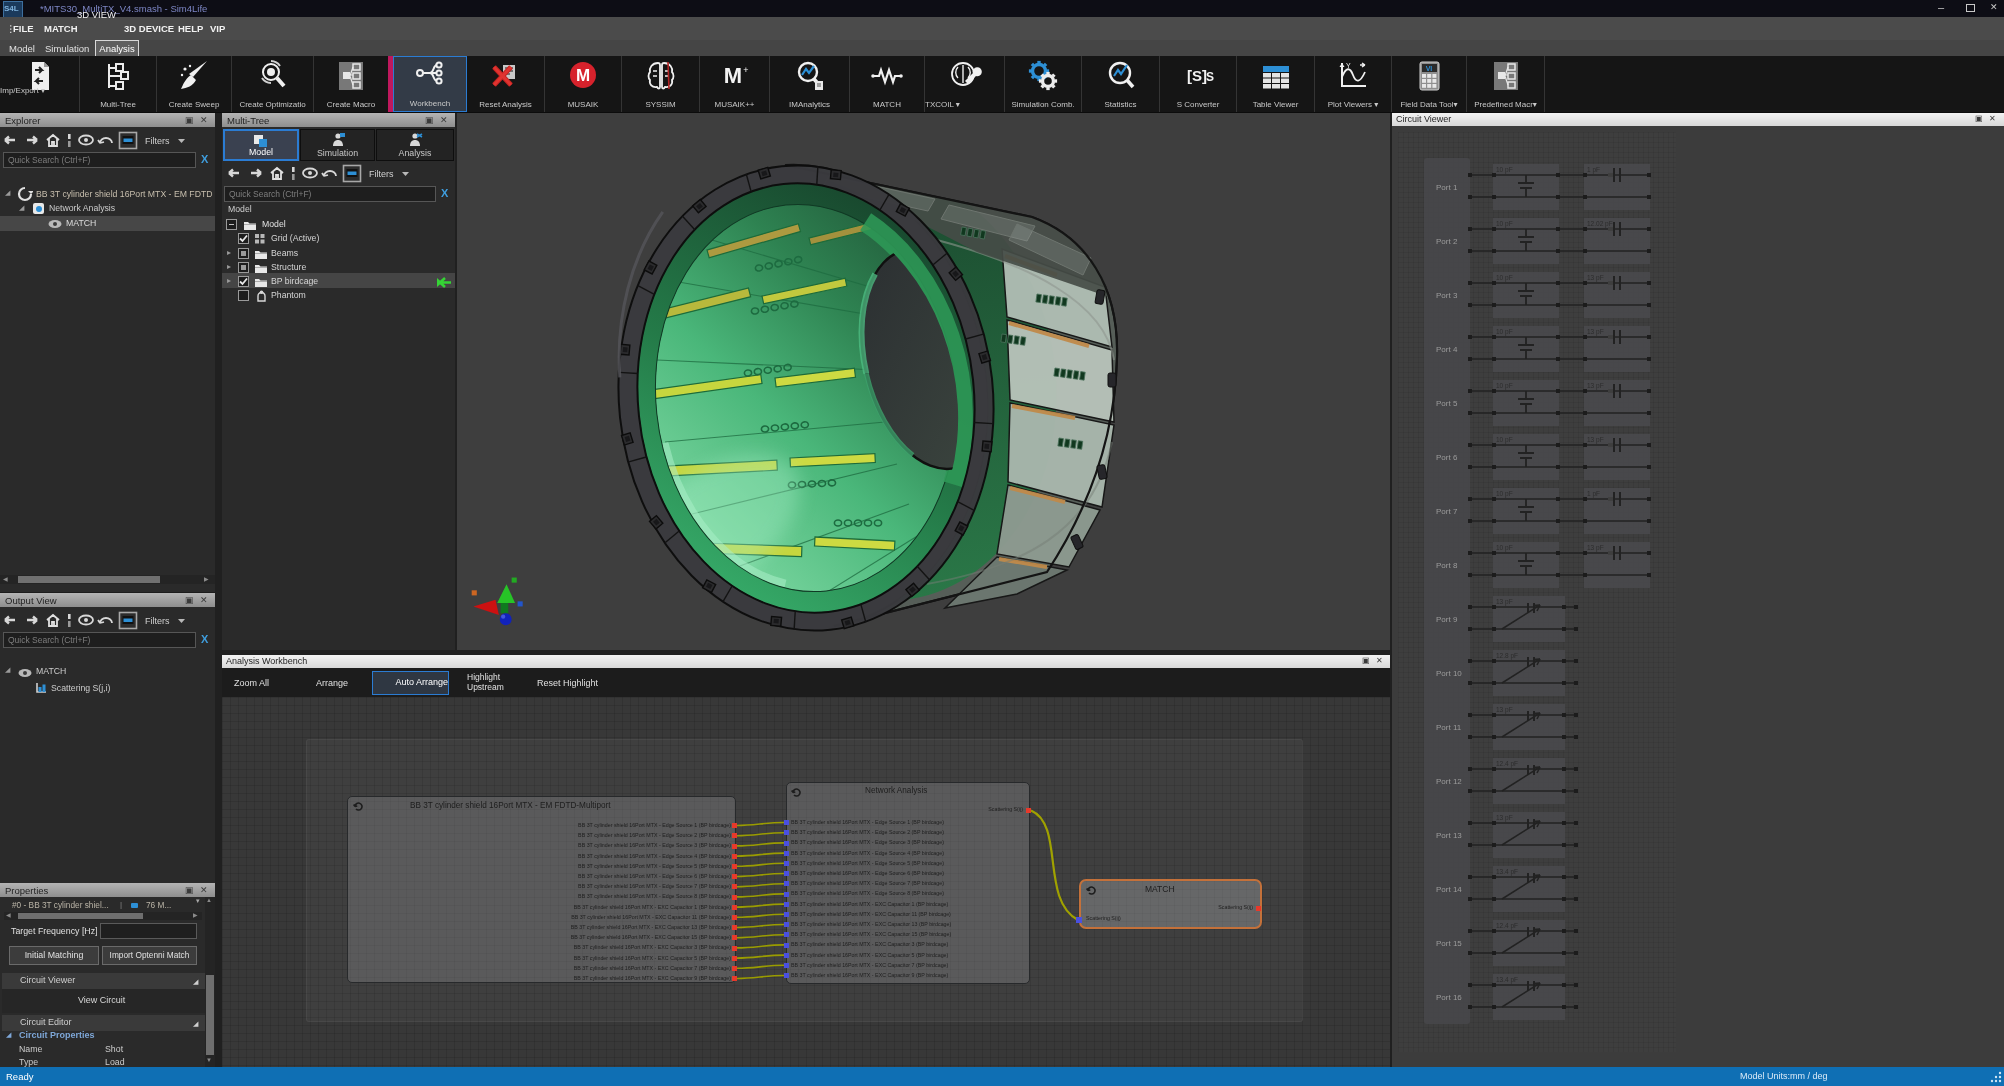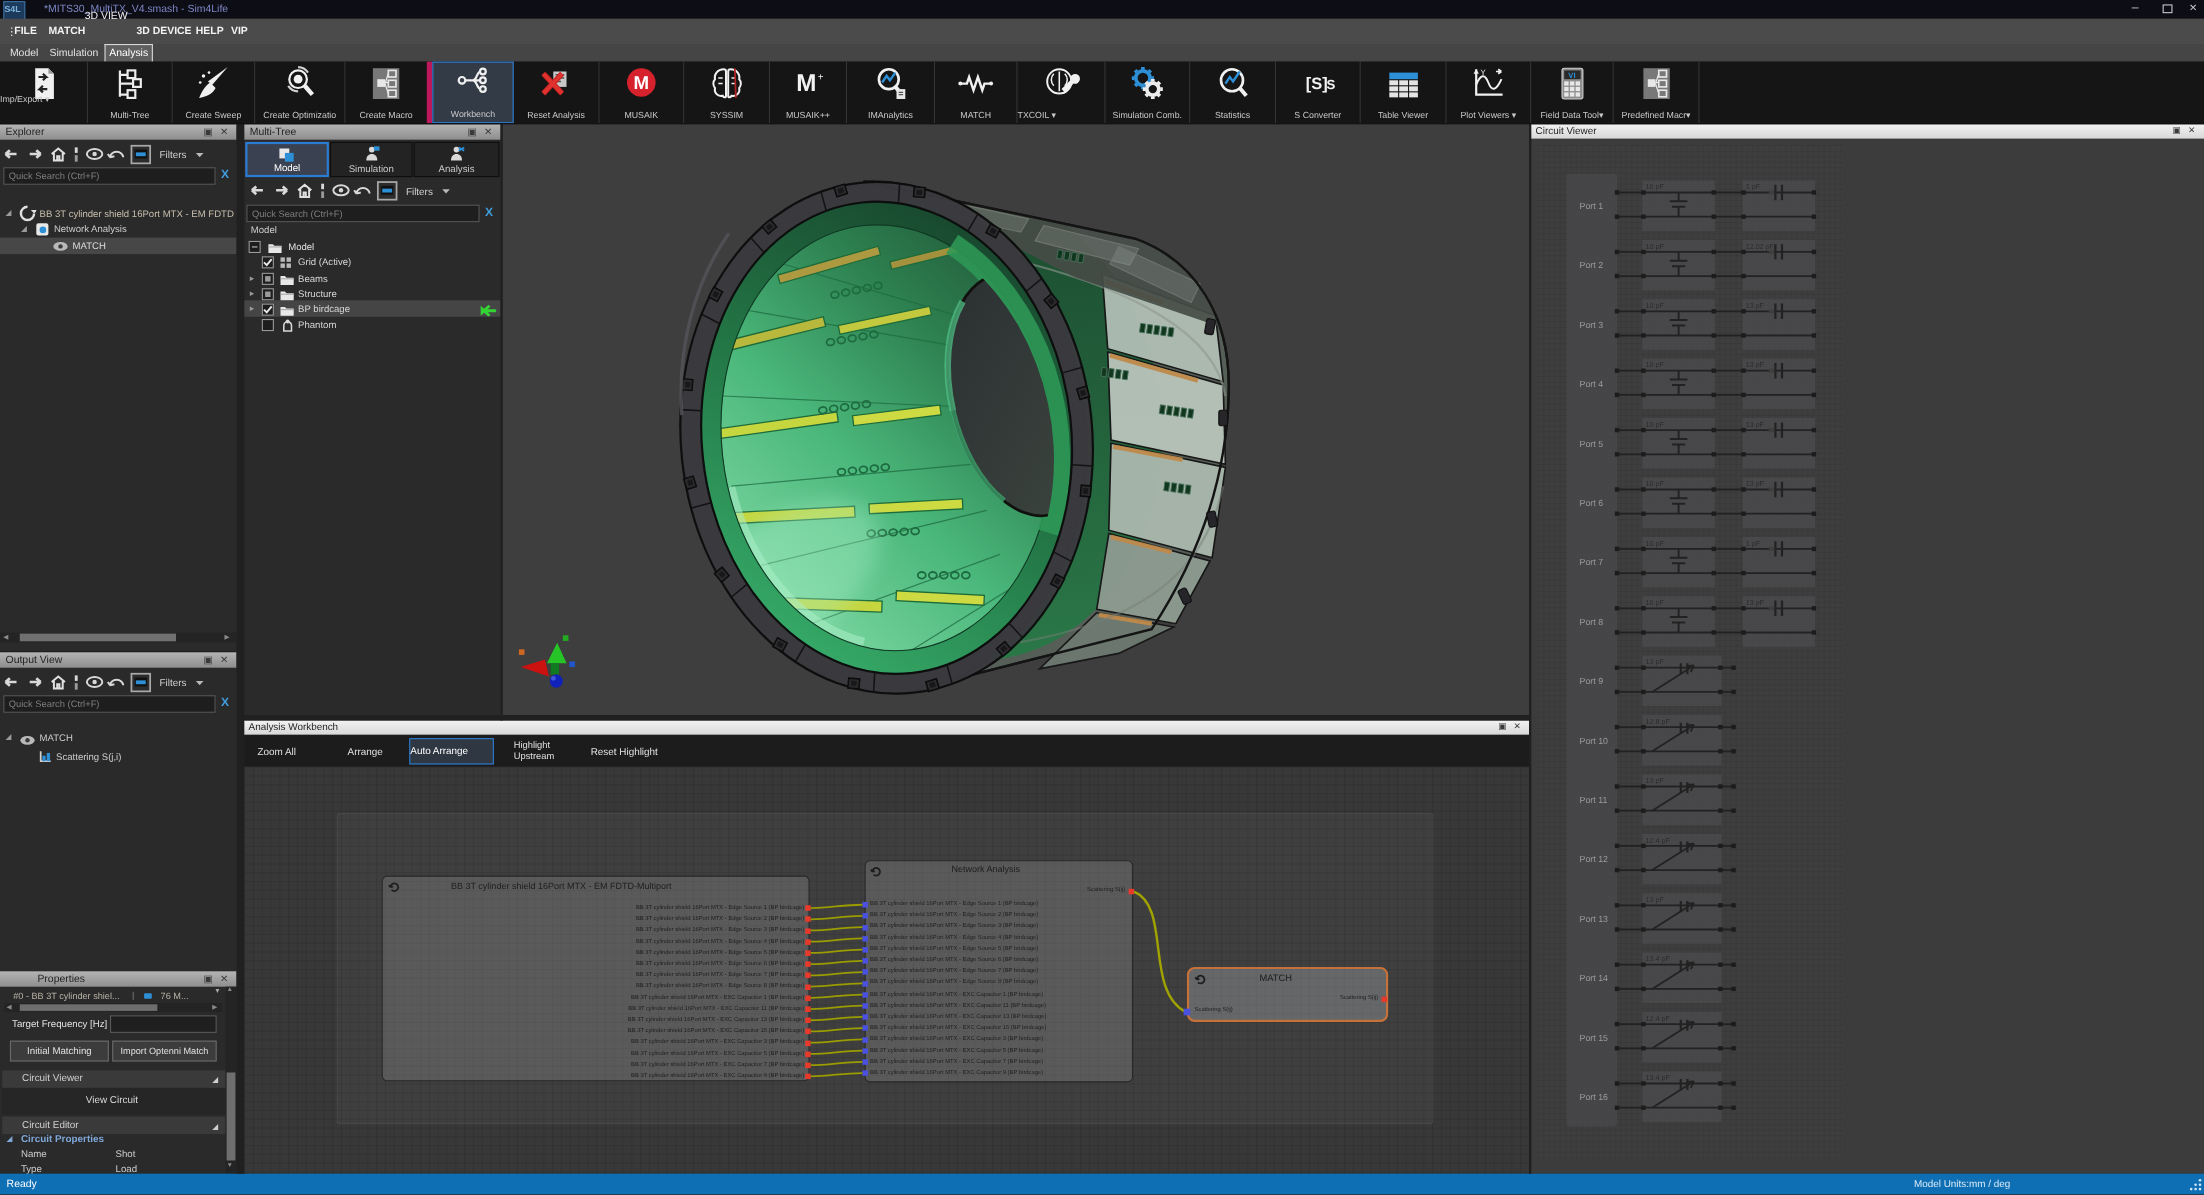--- a/index.html
+++ b/index.html
@@ -301,21 +301,21 @@
   </svg>
 <div style="position:absolute;left:36px;top:666px;font-size:8.7px;color:#cccccc;white-space:nowrap;">MATCH</div>
 <svg width="12" height="12" viewBox="0 0 12 12" style="position:absolute;left:35px;top:682px">
     <path d="M2 1 V10 H11" stroke="#d0d0d0" stroke-width="1.6" fill="none"></path>
     <rect x="3.5" y="5" width="3" height="5" fill="#2d8fd5"></rect>
     <rect x="7.5" y="2.5" width="3" height="7.5" fill="#2d8fd5"></rect>
   </svg>
 <div style="position:absolute;left:51px;top:683px;font-size:8.7px;color:#cccccc;white-space:nowrap;">Scattering S(j,i)</div>
 <div style="position:absolute;left:0px;top:883px;width:215px;height:184px;background:#2a2a2a;"></div>
 <div class="hdr" style="position:absolute;left:0px;top:883px;width:215px;height:14px;"></div>
-<div style="position:absolute;left:5px;top:885px;font-size:9.5px;color:#1f1f1f;white-space:nowrap;margin-left:29px;">Properties</div>
+<div style="position:absolute;left:5px;top:885px;font-size:9.5px;color:#1f1f1f;white-space:nowrap;">Properties</div>
 <div style="position:absolute;left:185px;top:885px;font-size:9px;color:#3a3a3a;white-space:nowrap;">▣</div>
 <div style="position:absolute;left:200px;top:885px;font-size:9px;color:#3a3a3a;white-space:nowrap;">✕</div>
 <div style="position:absolute;left:12px;top:900px;font-size:8.3px;color:#b9b3a6;white-space:nowrap;">#0 - BB 3T cylinder shiel...</div>
 <div style="position:absolute;left:120px;top:900px;font-size:8px;color:#888;white-space:nowrap;">|</div>
 <div style="position:absolute;left:131px;top:903px;width:7px;height:5px;background:#2d8fd5;border-radius:1px;"></div>
 <div style="position:absolute;left:146px;top:900px;font-size:8.3px;color:#b9b3a6;white-space:nowrap;">76 M...</div>
 <div style="position:absolute;left:196px;top:897px;font-size:7px;color:#aaa;white-space:nowrap;">▾</div>
 <div style="position:absolute;left:4px;top:912px;width:198px;height:8px;background:#242424;"></div>
 <div style="position:absolute;left:18px;top:913px;width:125px;height:6px;background:#6e6e6e;"></div>
 <div style="position:absolute;left:6px;top:911px;font-size:6px;color:#8a8a8a;white-space:nowrap;">◀</div>
@@ -775,21 +775,21 @@
       </g>
     </svg></div>
 <div style="position:absolute;left:222px;top:655px;width:1168px;height:412px;background:#383838;"></div>
 <div class="hdrL" style="position:absolute;left:222px;top:655px;width:1168px;height:13px;"></div>
 <div style="position:absolute;left:226px;top:656px;font-size:9px;color:#1f1f1f;white-space:nowrap;">Analysis Workbench</div>
 <div style="position:absolute;left:1362px;top:656px;font-size:8px;color:#3a3a3a;white-space:nowrap;">▣</div>
 <div style="position:absolute;left:1376px;top:656px;font-size:8px;color:#3a3a3a;white-space:nowrap;">✕</div>
 <div style="position:absolute;left:222px;top:668px;width:1168px;height:29px;background:#1c1c1c;"></div>
 <div style="position:absolute;left:234px;top:678px;font-size:9px;color:#e0e0e0;white-space:nowrap;">Zoom All</div>
 <div style="position:absolute;left:316px;top:678px;font-size:9px;color:#e0e0e0;white-space:nowrap;">Arrange</div>
-<div style="position:absolute;left:372px;top:671px;width:77px;height:24px;background:#2f3742;border:1.5px solid #2b7cd3;text-align:left;color:#fff;font-size:9px;line-height:21px;">Auto Arrange</div>
+<div style="position:absolute;left:372px;top:671px;width:77px;height:24px;background:#2f3742;border:1.5px solid #2b7cd3;text-align:right;color:#fff;font-size:9px;line-height:21px;">Auto Arrange</div>
 <div style="position:absolute;left:467px;top:672px;font-size:8.5px;color:#e0e0e0;white-space:nowrap;line-height:10px;">Highlight<br>Upstream</div>
 <div style="position:absolute;left:537px;top:678px;font-size:9px;color:#e0e0e0;white-space:nowrap;">Reset Highlight</div>
 <div style="position:absolute;left:222px;top:697px;width:1168px;height:370px;background-image:linear-gradient(rgba(0,0,0,0.10) 1px,transparent 1px),linear-gradient(90deg,rgba(0,0,0,0.10) 1px,transparent 1px);background-size:8px 8px;"></div>
 <div style="position:absolute;left:306px;top:739px;width:997px;height:283px;background:rgba(255,255,255,0.035);border:1px solid rgba(255,255,255,0.05);border-radius:3px;"></div>
 <div style="position:absolute;left:347px;top:796px;width:389px;height:187px;background:rgba(160,162,166,0.28);border:1px solid #27292b;border-radius:5px;"></div>
 <div style="position:absolute;left:410px;top:801px;font-size:8.2px;color:#1d1d1d;white-space:nowrap;">BB 3T cylinder shield 16Port MTX - EM FDTD-Multiport</div>
 <svg width="11" height="11" viewBox="0 0 11 11" style="position:absolute;left:353px;top:801px">
     <path d="M2 5.5 a3.5 3.5 0 1 1 1 2.5 M2 5.5 l-1.4 -2 M2 5.5 l2.3 -0.6" stroke="#1d1d1d" stroke-width="1.6" fill="none"></path>
   </svg>
 <div style="position:absolute;left:0px;top:822.0px;font-size:5.3px;color:#1e1e1e;white-space:nowrap;text-align:right;right:1273px;">BB 3T cylinder shield 16Port MTX - Edge Source 1 (BP birdcage)</div>

